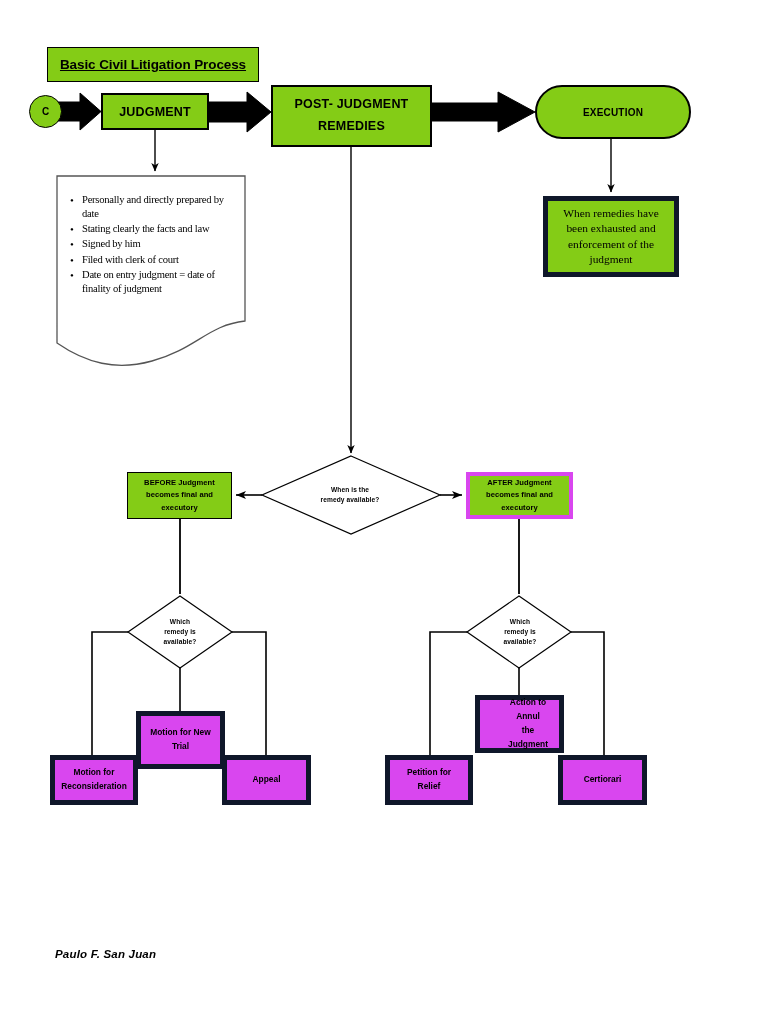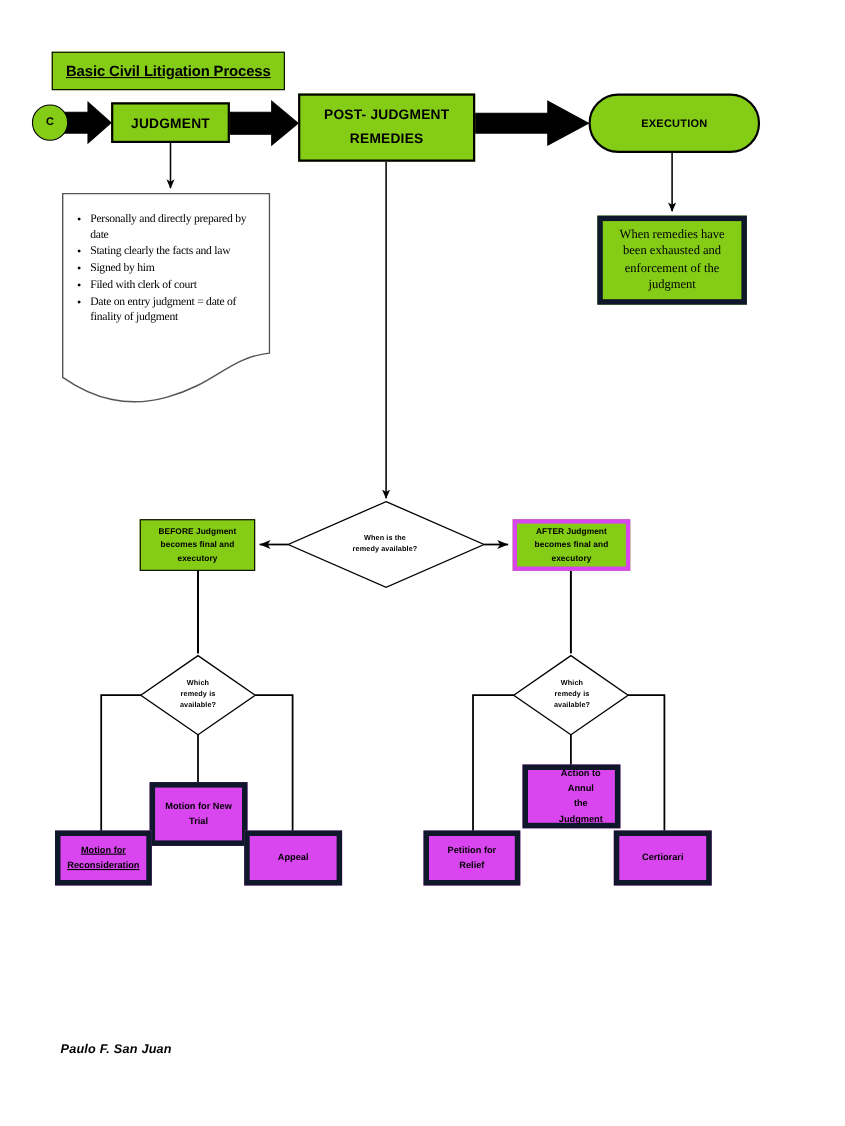--- a/index.html
+++ b/index.html
@@ -237,21 +237,21 @@
     text-align: center;
   }
   .leaf-box .label {
     font-size: 8.4px;
     font-weight: bold;
     line-height: 1.65;
     padding: 0 4px;
   }
 
   #box-mnt     { left: 136px; top: 711px; width: 89px;  height: 58px; z-index: 7; }
-  #box-mr      { left: 50px;  top: 755px; width: 88px;  height: 50px; z-index: 8; text-decoration: underline; }
+  #box-mr      { left: 50px;  top: 755px; width: 88px;  height: 50px; z-index: 8; }
   #box-appeal  { left: 222px; top: 755px; width: 89px;  height: 50px; z-index: 8; }
 
   #box-annul   { left: 475px; top: 695px; width: 89px;  height: 58px; z-index: 7; padding-left: 17px; }
   #box-relief  { left: 385px; top: 755px; width: 88px;  height: 50px; z-index: 8; }
   #box-cert    { left: 558px; top: 755px; width: 89px;  height: 50px; z-index: 8; }
 
   
   #footer-name {
     position: absolute;
     left: 55px;

